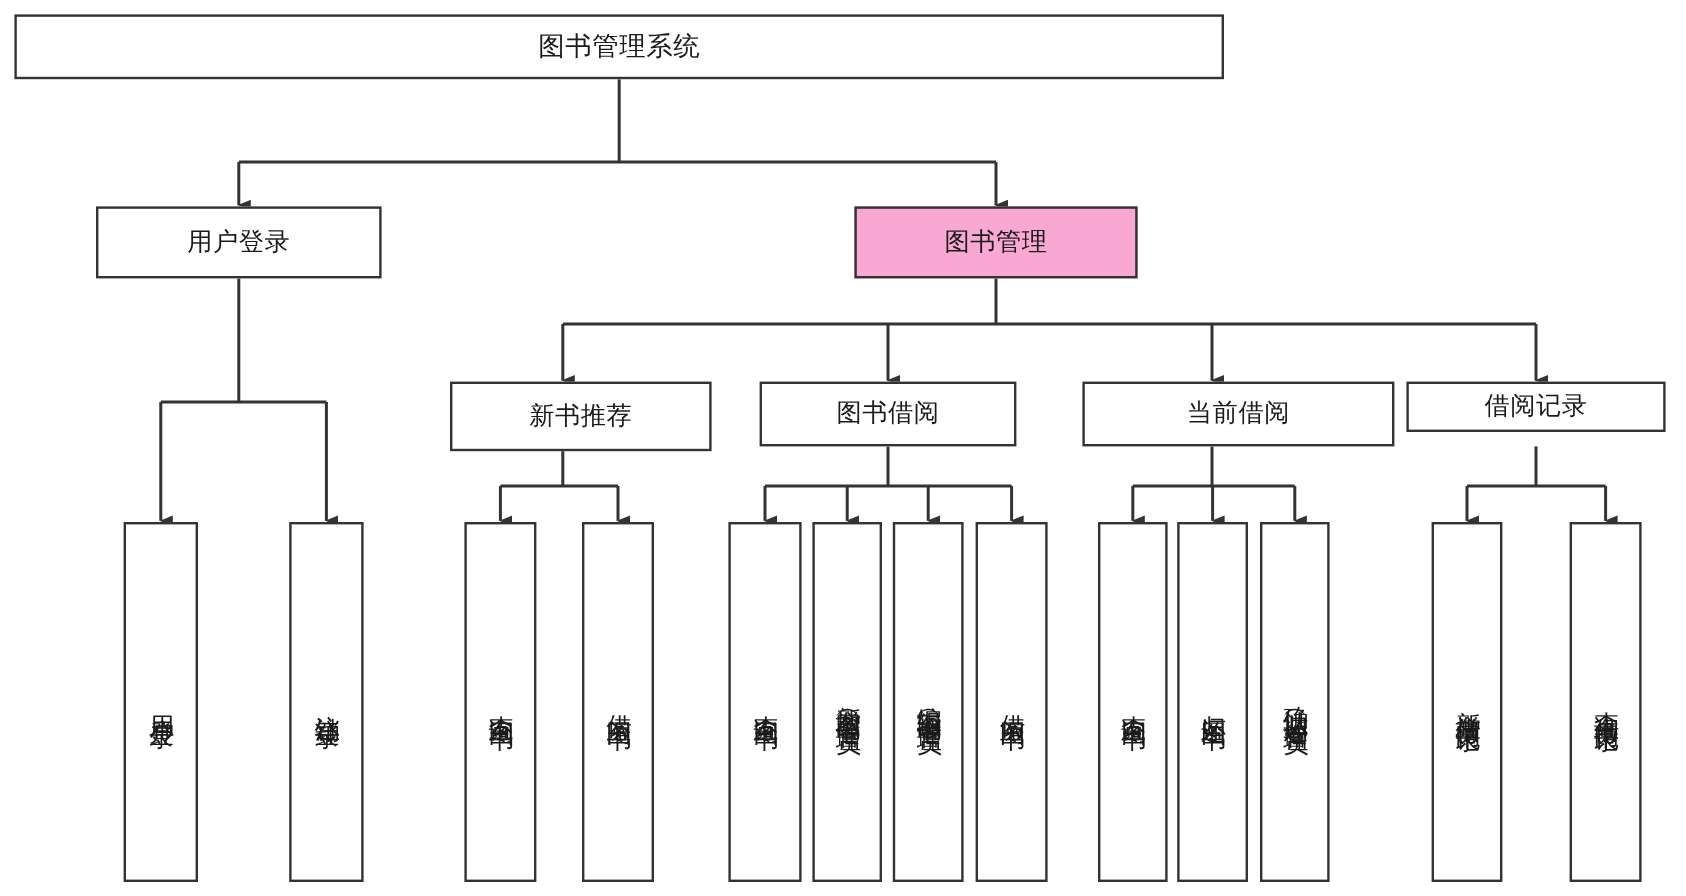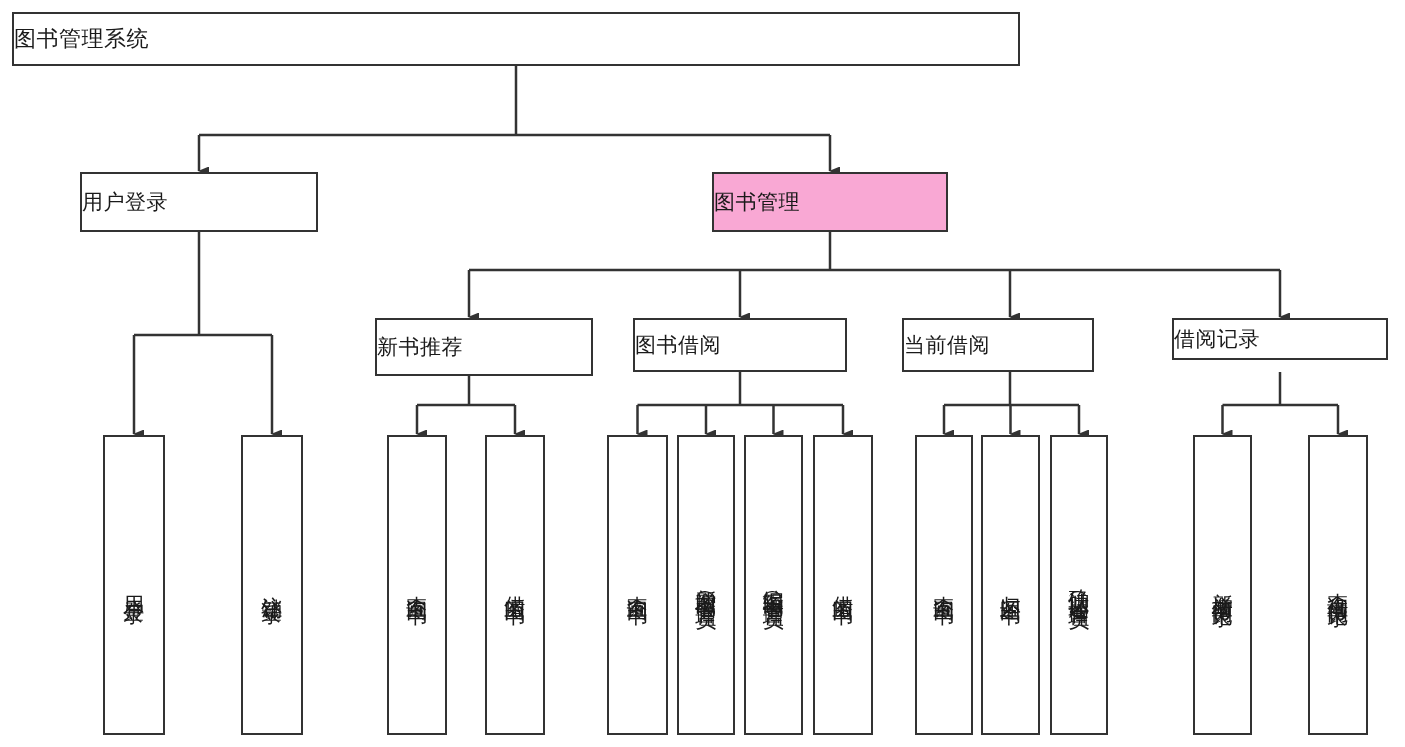--- a/index.html
+++ b/index.html
@@ -26,21 +26,21 @@
     height: 747px;
     pointer-events: none;
   }
   .node {
     position: absolute;
     box-sizing: border-box;
     background: #ffffff;
     border: 2px solid #333333;
     display: flex;
     align-items: center;
-    justify-content: flex-start;
+    justify-content: center;
     overflow: hidden;
   }
   .node .node-label {
     color: #1a1a1a;
     text-align: center;
     line-height: 1.18;
     white-space: pre;
     letter-spacing: 0.5px;
   }
   .node.horizontal .node-label {
@@ -127,21 +127,21 @@
       </div>
       <div class="node horizontal" style="left: 712px; top: 172px; width: 236px; height: 60px; border-color: rgb(51, 51, 51); background: #f9a8d4;">
         <span class="node-label" style="color: rgb(26, 26, 26);">图书管理</span>
       </div>
       <div class="node horizontal" style="left: 375px; top: 318px; width: 218px; height: 58px; border-color: rgb(51, 51, 51); background: rgb(255, 255, 255);">
         <span class="node-label" style="color: rgb(26, 26, 26);">新书推荐</span>
       </div>
       <div class="node horizontal" style="left: 633px; top: 318px; width: 214px; height: 54px; border-color: rgb(51, 51, 51); background: rgb(255, 255, 255);">
         <span class="node-label" style="color: rgb(26, 26, 26);">图书借阅</span>
       </div>
-      <div class="node horizontal" style="left: 902px; top: 318px; width: 192px; height: 54px; border-color: rgb(51, 51, 51); background: rgb(255, 255, 255);">
+      <div class="node horizontal" style="left: 902px; top: 318px; width: 260px; height: 54px; border-color: rgb(51, 51, 51); background: rgb(255, 255, 255);">
         <span class="node-label" style="color: rgb(26, 26, 26);">当前借阅</span>
       </div>
       <div class="node horizontal" style="left: 1172px; top: 318px; width: 216px; height: 42px; border-color: rgb(51, 51, 51); background: rgb(255, 255, 255);">
         <span class="node-label" style="color: rgb(26, 26, 26);">借阅记录</span>
       </div>
       <div class="node vertical" style="left: 103px; top: 435px; width: 62px; height: 300px; border-color: rgb(51, 51, 51); background: rgb(255, 255, 255);">
         <span class="node-label" style="color: rgb(26, 26, 26);">用户登录</span>
       </div>
       <div class="node vertical" style="left: 241px; top: 435px; width: 62px; height: 300px; border-color: rgb(51, 51, 51); background: rgb(255, 255, 255);">
         <span class="node-label" style="color: rgb(26, 26, 26);">注销登录</span>

